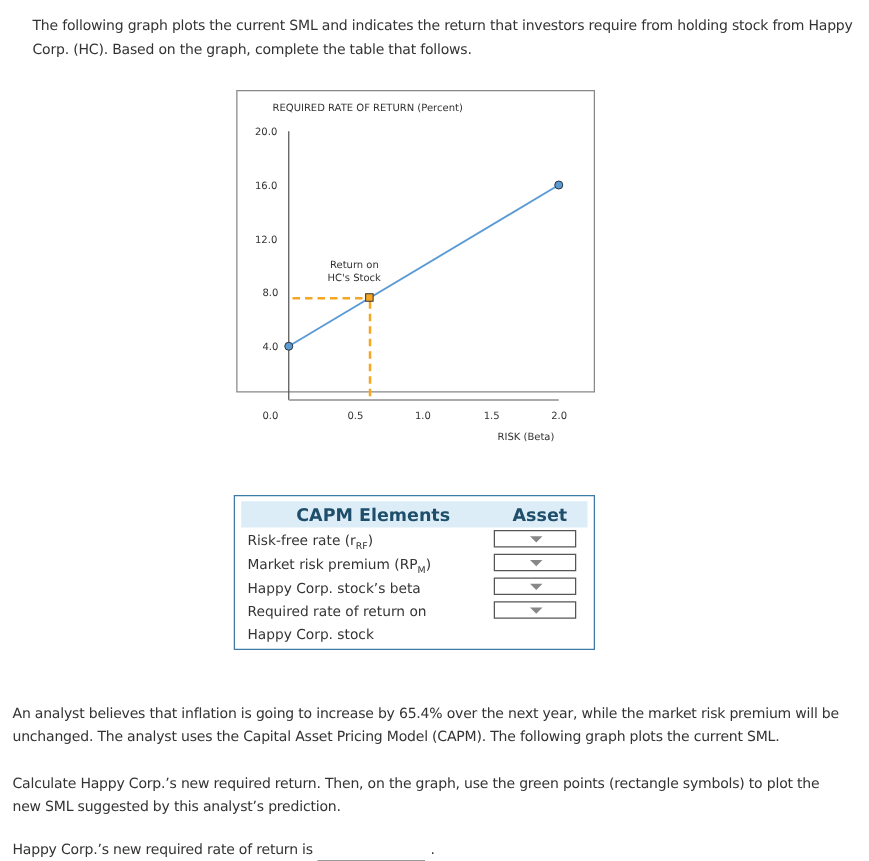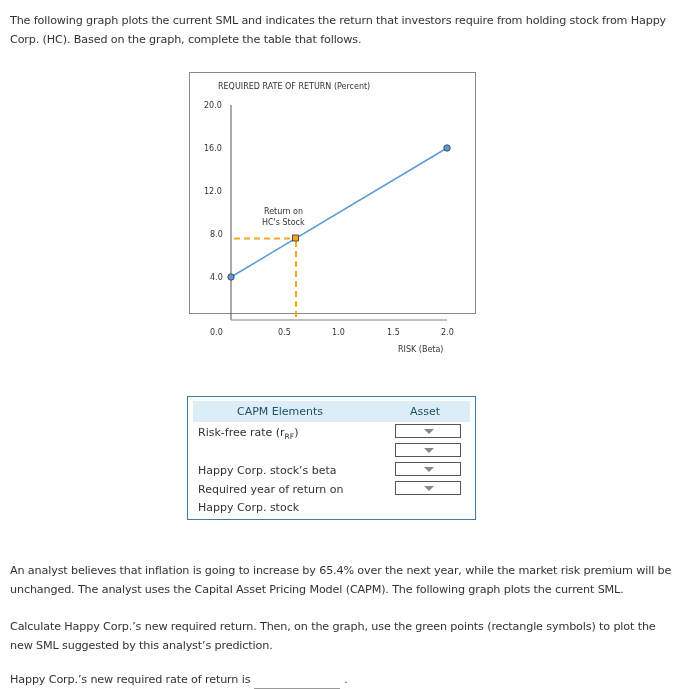--- a/index.html
+++ b/index.html
@@ -1,31 +1,31 @@
 <!DOCTYPE html>
 <html><head>
 <meta charset="utf-8">
 <style>
   html, body { margin:0; padding:0; background:#ffffff; }
   body { width:695px; height:689px; position:relative; overflow:hidden;
          font-family: "DejaVu Sans", sans-serif; color:#333; }
   .para { position:absolute; left:10px; width:670px; font-size:11.2px; line-height:19px; letter-spacing:-0.15px; }
-  #p1 { top:11px; }
+  #p1 { top:11px;margin-left:16px; }
   #p2 { top:561px; }
   #p3 { top:617px; }
   #p4 { top:670px; }
   .blank { display:inline-block; width:86px; border-bottom:1px solid #999; height:13px; vertical-align:bottom; margin:0 4px 0 4px; }
 
   #chart { position:absolute; left:189px; top:72px; width:287px; height:242px; border:1px solid #888; box-sizing:border-box; background:#fff; }
   #chart svg { position:absolute; left:0; top:0; }
   .ax { font-family:"DejaVu Sans", sans-serif; font-size:8px; fill:#333; }
 
   #capm { position:absolute; left:187px; top:396px; width:289px; height:124px; border:1px solid #3d7aa6; box-sizing:border-box; }
   #capm .hdr { position:absolute; left:5px; top:4px; width:277px; height:21px; background:#dcedf8; }
-  #capm .hdr span { position:absolute; top:4px; font-weight:normal; font-size:11px; color:#1f4e6b; }
+  #capm .hdr span { position:absolute; top:4px; font-weight:bold; font-size:14px; color:#1f4e6b; }
   .row-label { position:absolute; left:10px; font-size:11px; color:#333; }
   .sel { position:absolute; left:207px; width:66px; height:14px; border:1px solid #555; box-sizing:border-box; background:#fff; }
   .sel .tri { position:absolute; left:28px; top:4px; width:0; height:0; border-left:5px solid transparent; border-right:5px solid transparent; border-top:5px solid #888; }
   sub { font-size:7.5px; }
 </style>
 </head>
 <body>
 
 <div class="para" id="p1">The following graph plots the current SML and indicates the return that investors require from holding stock from Happy Corp. (HC). Based on the graph, complete the table that follows.</div>
 
@@ -71,30 +71,33 @@
     <span style="left:217px;">Asset</span>
   </div>
 
   <div class="row-label" style="top:29px;">
     <span>Risk-free rate (r</span><sub>RF</sub><span>)</span>
   </div>
   <div class="sel" style="top:27px;">
       <div class="tri"></div>
     </div>
 
+  <div class="row-label" style="top:48px;">
+    <span>Market risk premium (RP</span><sub>M</sub><span>)</span>
+  </div>
   <div class="sel" style="top:46px;">
       <div class="tri"></div>
     </div>
 
   <div class="row-label" style="top:67px;text-align:right;">Happy Corp. stock’s beta</div>
   <div class="sel" style="top:65px;">
       <div class="tri"></div>
     </div>
 
-  <div class="row-label" style="top:86px;">Required year of return on</div>
+  <div class="row-label" style="top:86px;">Required rate of return on</div>
   <div class="sel" style="top:84px;">
       <div class="tri"></div>
     </div>
   <div class="row-label" style="top:104px;">Happy Corp. stock</div>
 </div>
 
 <div class="para" id="p2">An analyst believes that inflation is going to increase by 65.4% over the next year, while the market risk premium will be unchanged. The analyst uses the Capital Asset Pricing Model (CAPM). The following graph plots the current SML.</div>
 <div class="para" id="p3">Calculate Happy Corp.’s new required return. Then, on the graph, use the green points (rectangle symbols) to plot the new SML suggested by this analyst’s prediction.</div>
 <div class="para" id="p4">
   <span>Happy Corp.’s new required rate of return is</span><span class="blank"></span><span>.</span>

